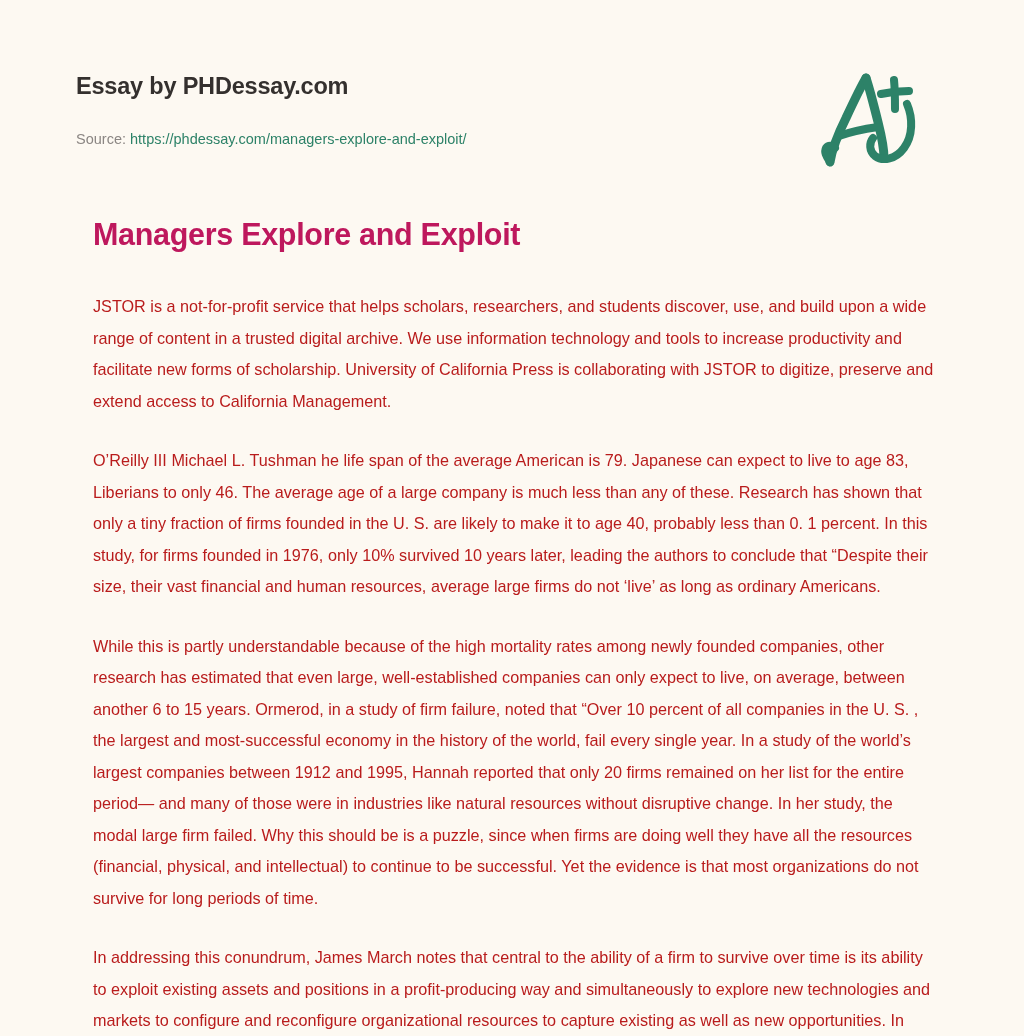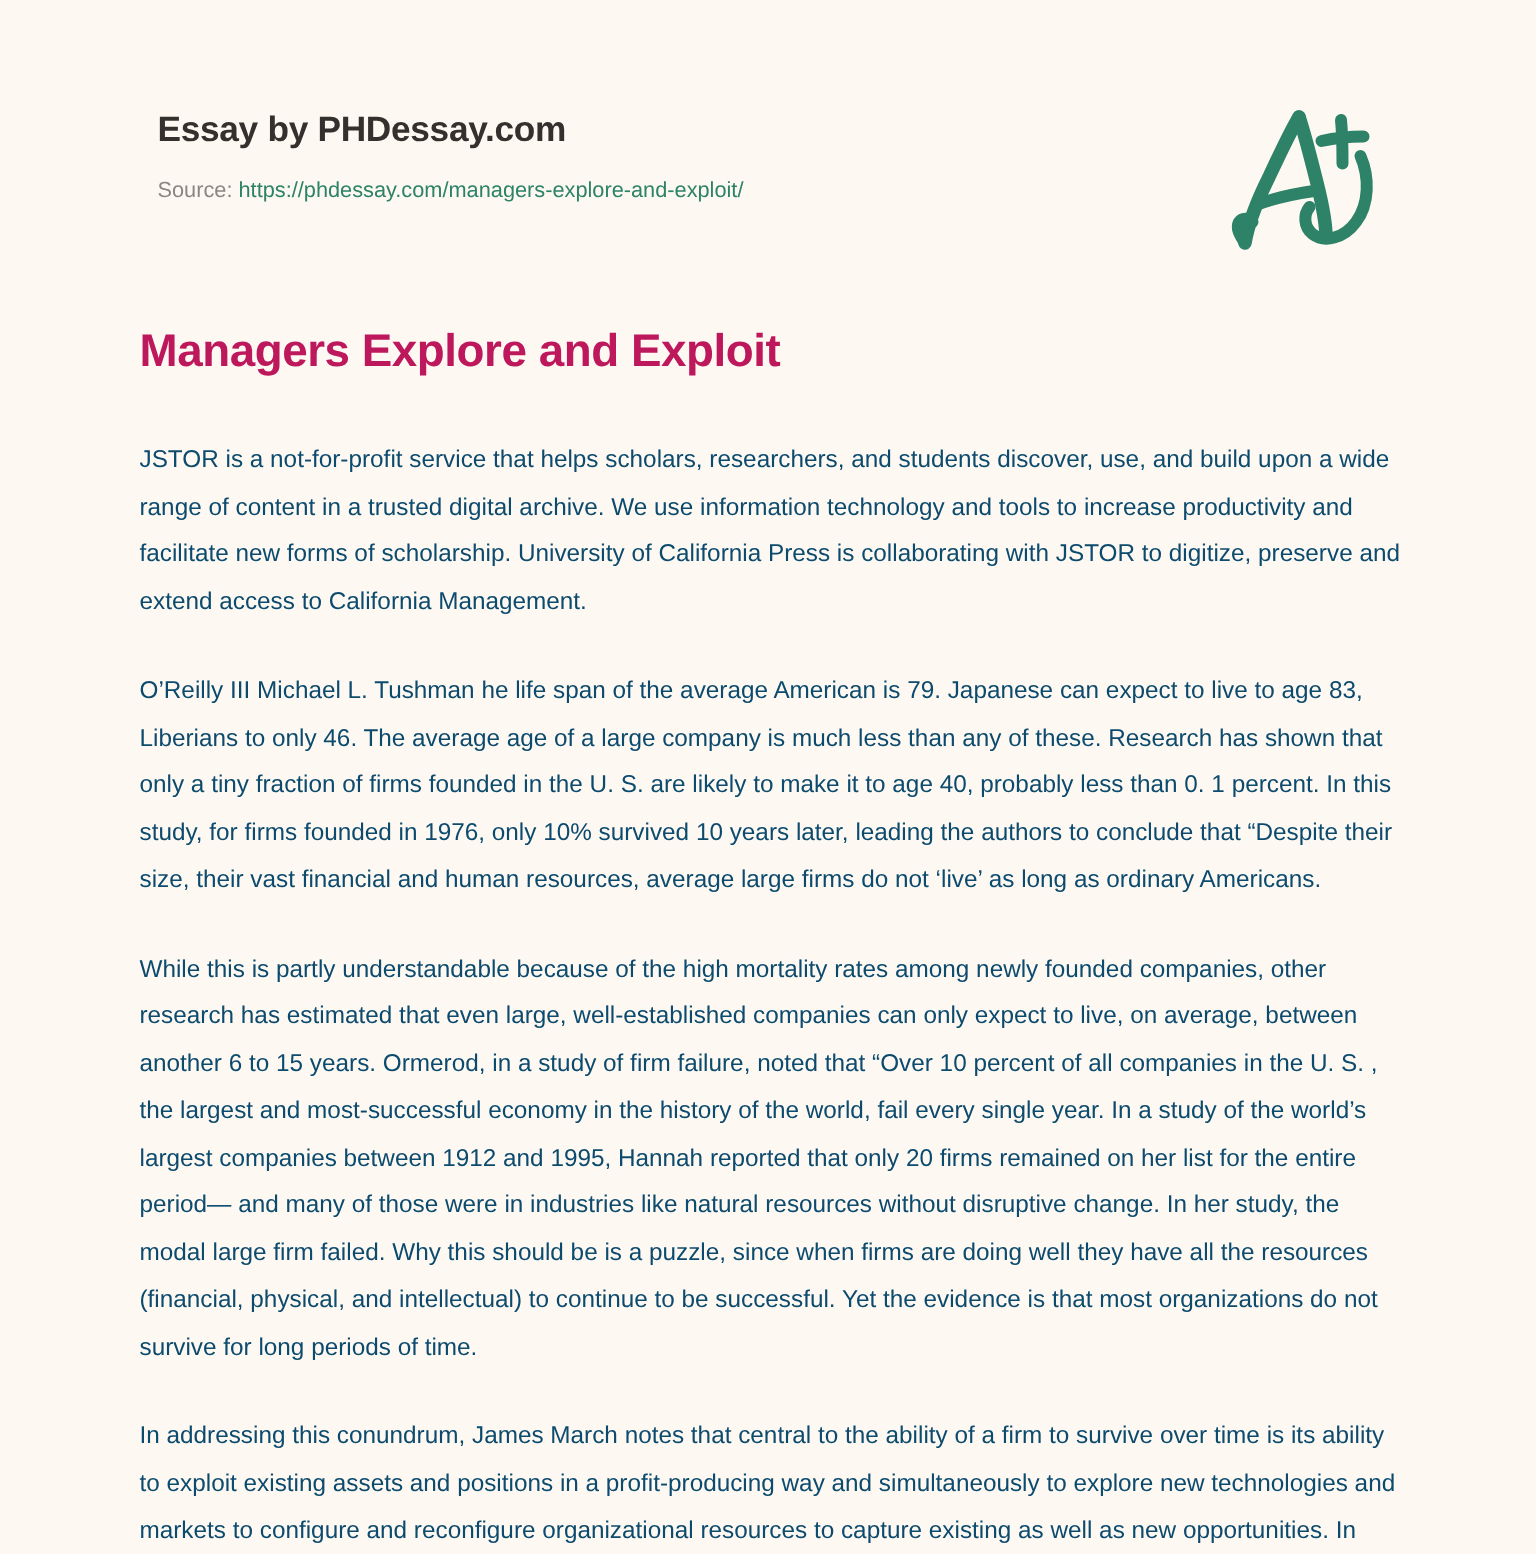--- a/index.html
+++ b/index.html
@@ -16,34 +16,34 @@
     width: 1024px;
     height: 1036px;
     background: #fdf9f2;
     overflow: hidden;
     box-sizing: border-box;
   }
 
   
   .header {
     position: absolute;
-    left: 105px;
+    left: 76px;
     top: 72px;
     width: 840px;
   }
   .brand-title {
     font-size: 23.5px;
     font-weight: bold;
     color: #34302e;
     letter-spacing: -0.2px;
     line-height: 1.2;
     margin: 0;
   }
   .source-line {
-    margin-top: 18px;
+    margin-top: 30px;
     font-size: 14.5px;
     line-height: 1.3;
     color: #8b8683;
     white-space: nowrap;
   }
   .source-label {
     color: #8b8683;
   }
   .source-url {
     color: #2d8268;
@@ -71,21 +71,21 @@
     font-size: 30.5px;
     font-weight: bold;
     color: #be185d;
     letter-spacing: -0.3px;
     line-height: 1.25;
     margin: 0 0 38px 0;
   }
   .body-text p {
     font-size: 16.2px;
     line-height: 31.5px;
-    color: #0c4a6e;
+    color: #b91c1c;
     margin: 0 0 28px 0;
     text-align: left;
     letter-spacing: 0.01px;
   }
   .body-text p:last-child {
     margin-bottom: 0;
   }
 </style>
 </head>
 <body>

